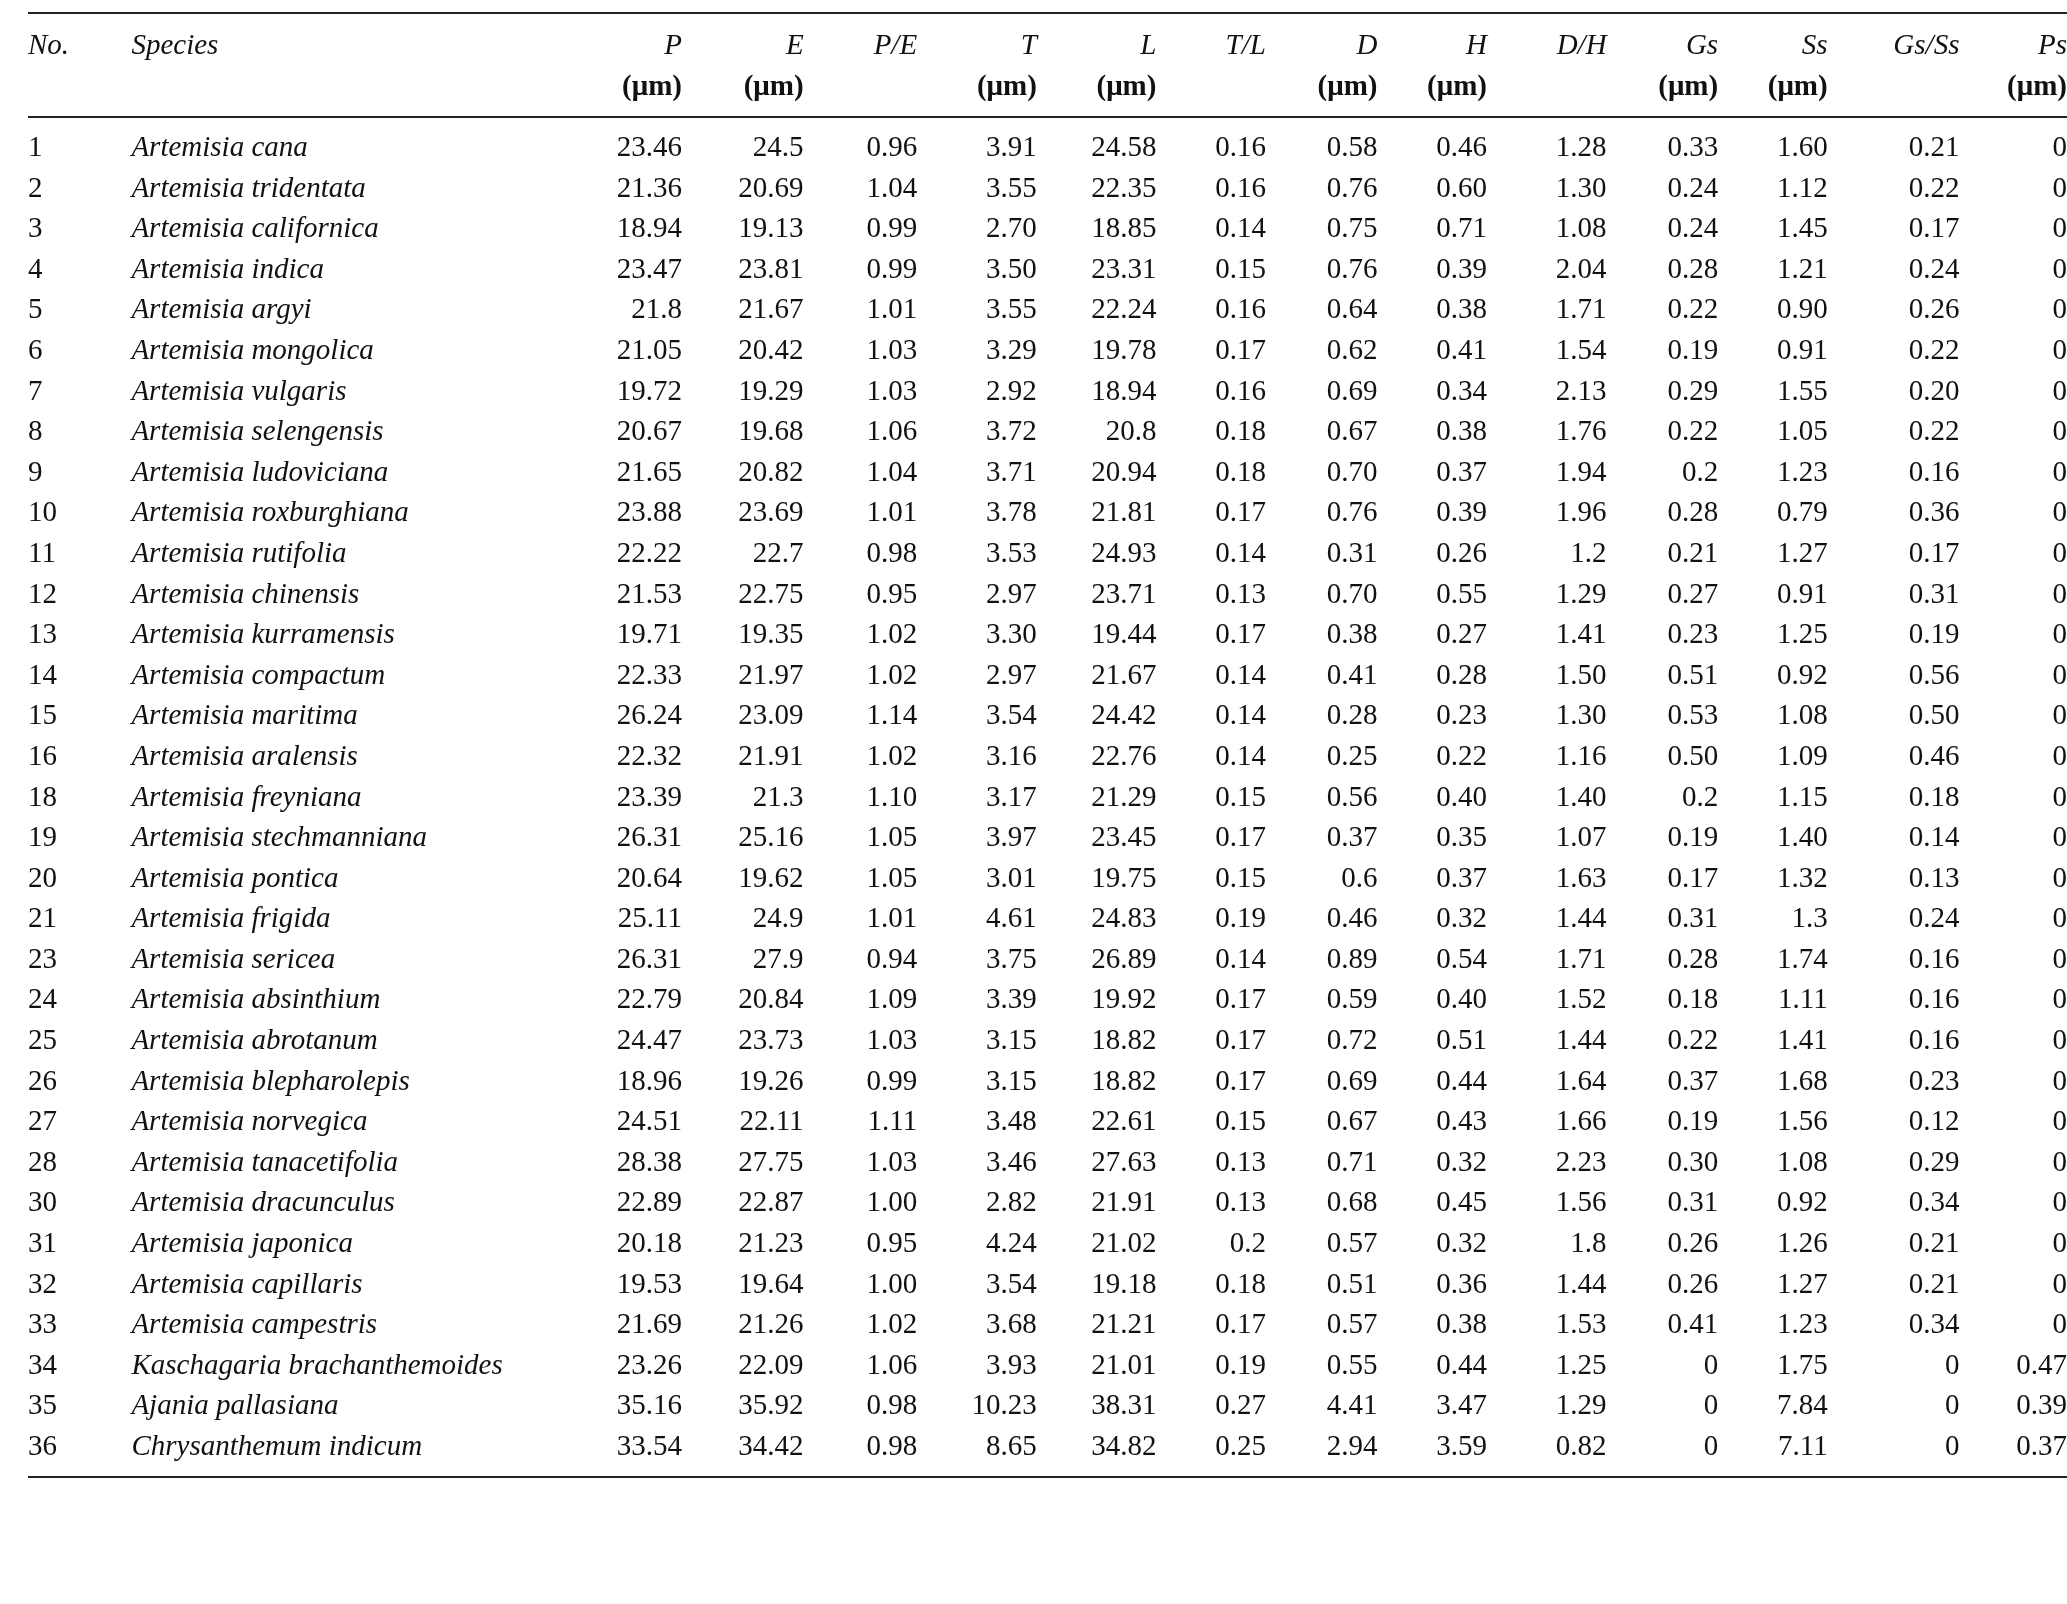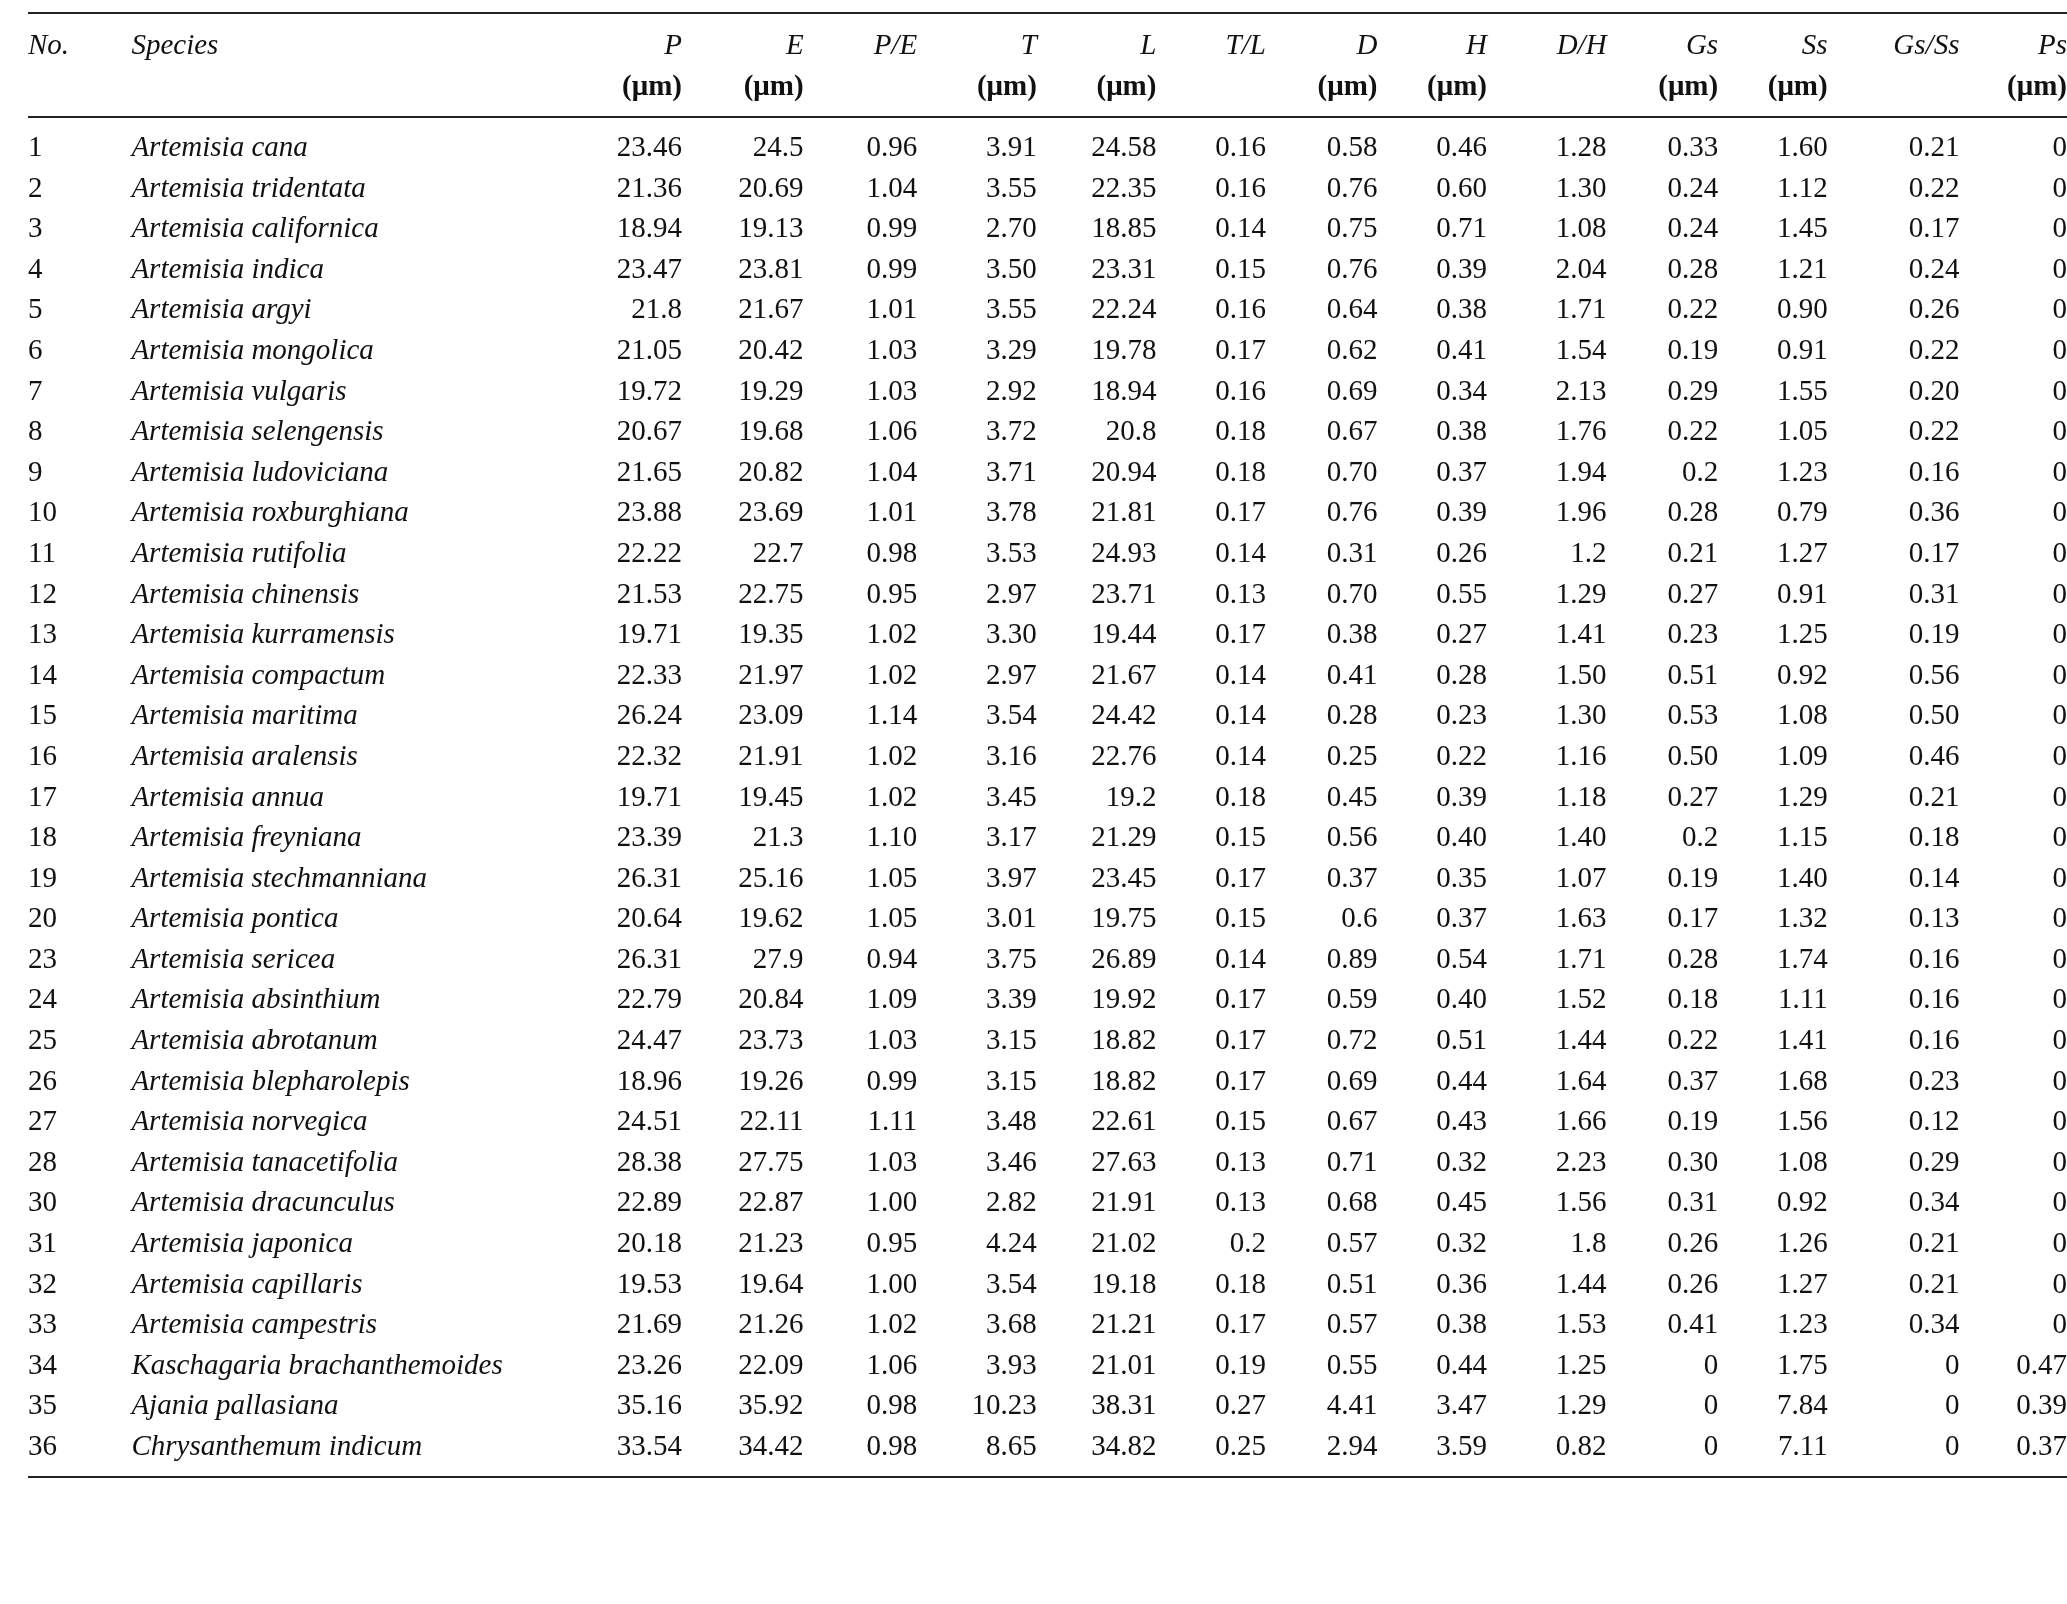--- a/index.html
+++ b/index.html
@@ -364,37 +364,20 @@
           <td class="num">0.14</td>
           <td class="num">0.25</td>
           <td class="num">0.22</td>
           <td class="num">1.16</td>
           <td class="num">0.50</td>
           <td class="num">1.09</td>
           <td class="num">0.46</td>
           <td class="num">0</td>
         </tr>
         <tr>
-          <td class="left">17</td>
-          <td class="left it">Artemisia annua</td>
-          <td class="num">19.71</td>
-          <td class="num">19.45</td>
-          <td class="num">1.02</td>
-          <td class="num">3.45</td>
-          <td class="num">19.2</td>
-          <td class="num">0.18</td>
-          <td class="num">0.45</td>
-          <td class="num">0.39</td>
-          <td class="num">1.18</td>
-          <td class="num">0.27</td>
-          <td class="num">1.29</td>
-          <td class="num">0.21</td>
-          <td class="num">0</td>
-        </tr>
-        <tr>
           <td class="left">18</td>
           <td class="left it">Artemisia freyniana</td>
           <td class="num">23.39</td>
           <td class="num">21.3</td>
           <td class="num">1.10</td>
           <td class="num">3.17</td>
           <td class="num">21.29</td>
           <td class="num">0.15</td>
           <td class="num">0.56</td>
           <td class="num">0.40</td>
@@ -432,20 +415,37 @@
           <td class="num">0.15</td>
           <td class="num">0.6</td>
           <td class="num">0.37</td>
           <td class="num">1.63</td>
           <td class="num">0.17</td>
           <td class="num">1.32</td>
           <td class="num">0.13</td>
           <td class="num">0</td>
         </tr>
         <tr>
+          <td class="left">21</td>
+          <td class="left it">Artemisia frigida</td>
+          <td class="num">25.11</td>
+          <td class="num">24.9</td>
+          <td class="num">1.01</td>
+          <td class="num">4.61</td>
+          <td class="num">24.83</td>
+          <td class="num">0.19</td>
+          <td class="num">0.46</td>
+          <td class="num">0.32</td>
+          <td class="num">1.44</td>
+          <td class="num">0.31</td>
+          <td class="num">1.3</td>
+          <td class="num">0.24</td>
+          <td class="num">0</td>
+        </tr>
+        <tr>
           <td class="left">23</td>
           <td class="left it">Artemisia sericea</td>
           <td class="num">26.31</td>
           <td class="num">27.9</td>
           <td class="num">0.94</td>
           <td class="num">3.75</td>
           <td class="num">26.89</td>
           <td class="num">0.14</td>
           <td class="num">0.89</td>
           <td class="num">0.54</td>

